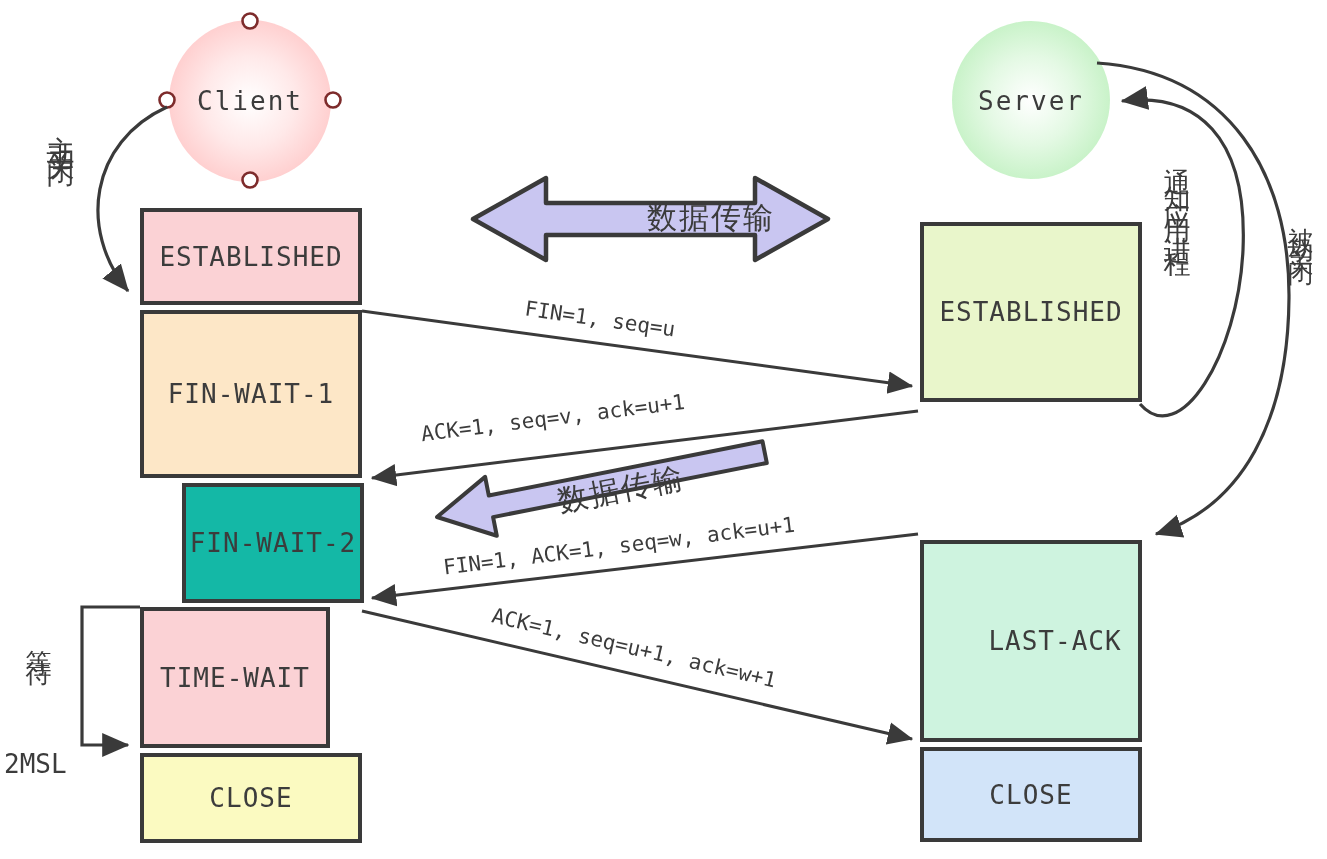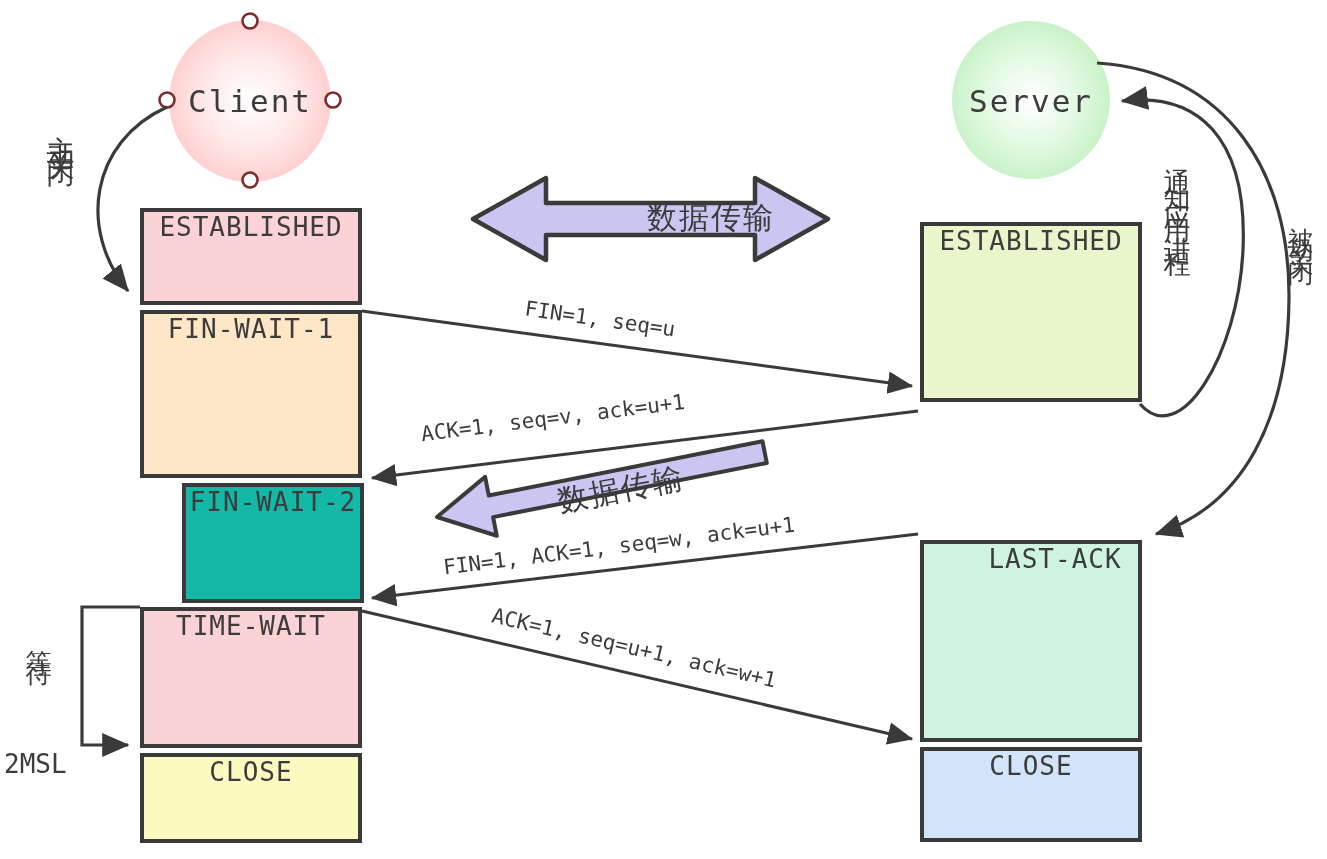--- a/index.html
+++ b/index.html
@@ -9,26 +9,26 @@
     background:#ffffff;
     font-family:"DejaVu Sans Mono","DejaVu Sans",monospace;
     color:#3c3c3c;
     overflow:hidden;
   }
   #wires{position:absolute;left:0;top:0;z-index:2;pointer-events:none;}
   .box{
     position:absolute;z-index:1;
     border:4px solid #3a3a3a;
     box-sizing:border-box;
-    display:flex;justify-content:center;
+    display:flex;align-items:center;justify-content:center;
   }
   .box span{font-size:26px;color:#3c3c3c;letter-spacing:1px;white-space:nowrap;}
   .lbl{position:absolute;z-index:3;white-space:nowrap;}
   .node-lbl{
-    position:absolute;z-index:3;font-size:31px;color:#3c3c3c;
+    position:absolute;z-index:3;font-size:26px;color:#3c3c3c;
     transform:translate(-50%,-50%);white-space:nowrap;letter-spacing:2px;
   }
   .msg{
     position:absolute;z-index:3;font-size:21px;color:#3c3c3c;
     transform:translate(-50%,-50%) rotate(var(--rot));white-space:nowrap;
   }
   .vtext{
     position:absolute;z-index:3;
     writing-mode:vertical-rl;text-orientation:upright;
     white-space:nowrap;color:#3c3c3c;
@@ -49,21 +49,21 @@
 
   <div class="box" style="left: 140px; top: 208px; width: 222px; height: 97px; background-color: rgb(251, 210, 213);">
     <span>ESTABLISHED</span>
   </div>
   <div class="box" style="left: 140px; top: 310px; width: 222px; height: 168px; background-color: rgb(253, 231, 199);">
     <span>FIN-WAIT-1</span>
   </div>
   <div class="box" style="left: 140px; top: 483px; width: 182px; height: 120px; background-color: #14b8a6; margin-left: 42px;">
     <span>FIN-WAIT-2</span>
   </div>
-  <div class="box" style="left: 140px; top: 607px; width: 222px; height: 141px; background-color: rgb(251, 210, 213);">
+  <div class="box" style="left: 140px; top: 607px; width: 190px; height: 141px; background-color: rgb(251, 210, 213);">
     <span>TIME-WAIT</span>
   </div>
   <div class="box" style="left: 140px; top: 753px; width: 222px; height: 90px; background-color: rgb(251, 250, 193);">
     <span>CLOSE</span>
   </div>
 
   <div class="box" style="left: 920px; top: 222px; width: 222px; height: 180px; background-color: rgb(233, 246, 203);">
     <span>ESTABLISHED</span>
   </div>
   <div class="box" style="left: 920px; top: 540px; width: 222px; height: 202px; background-color: rgb(206, 243, 223); padding-left: 48px;">

